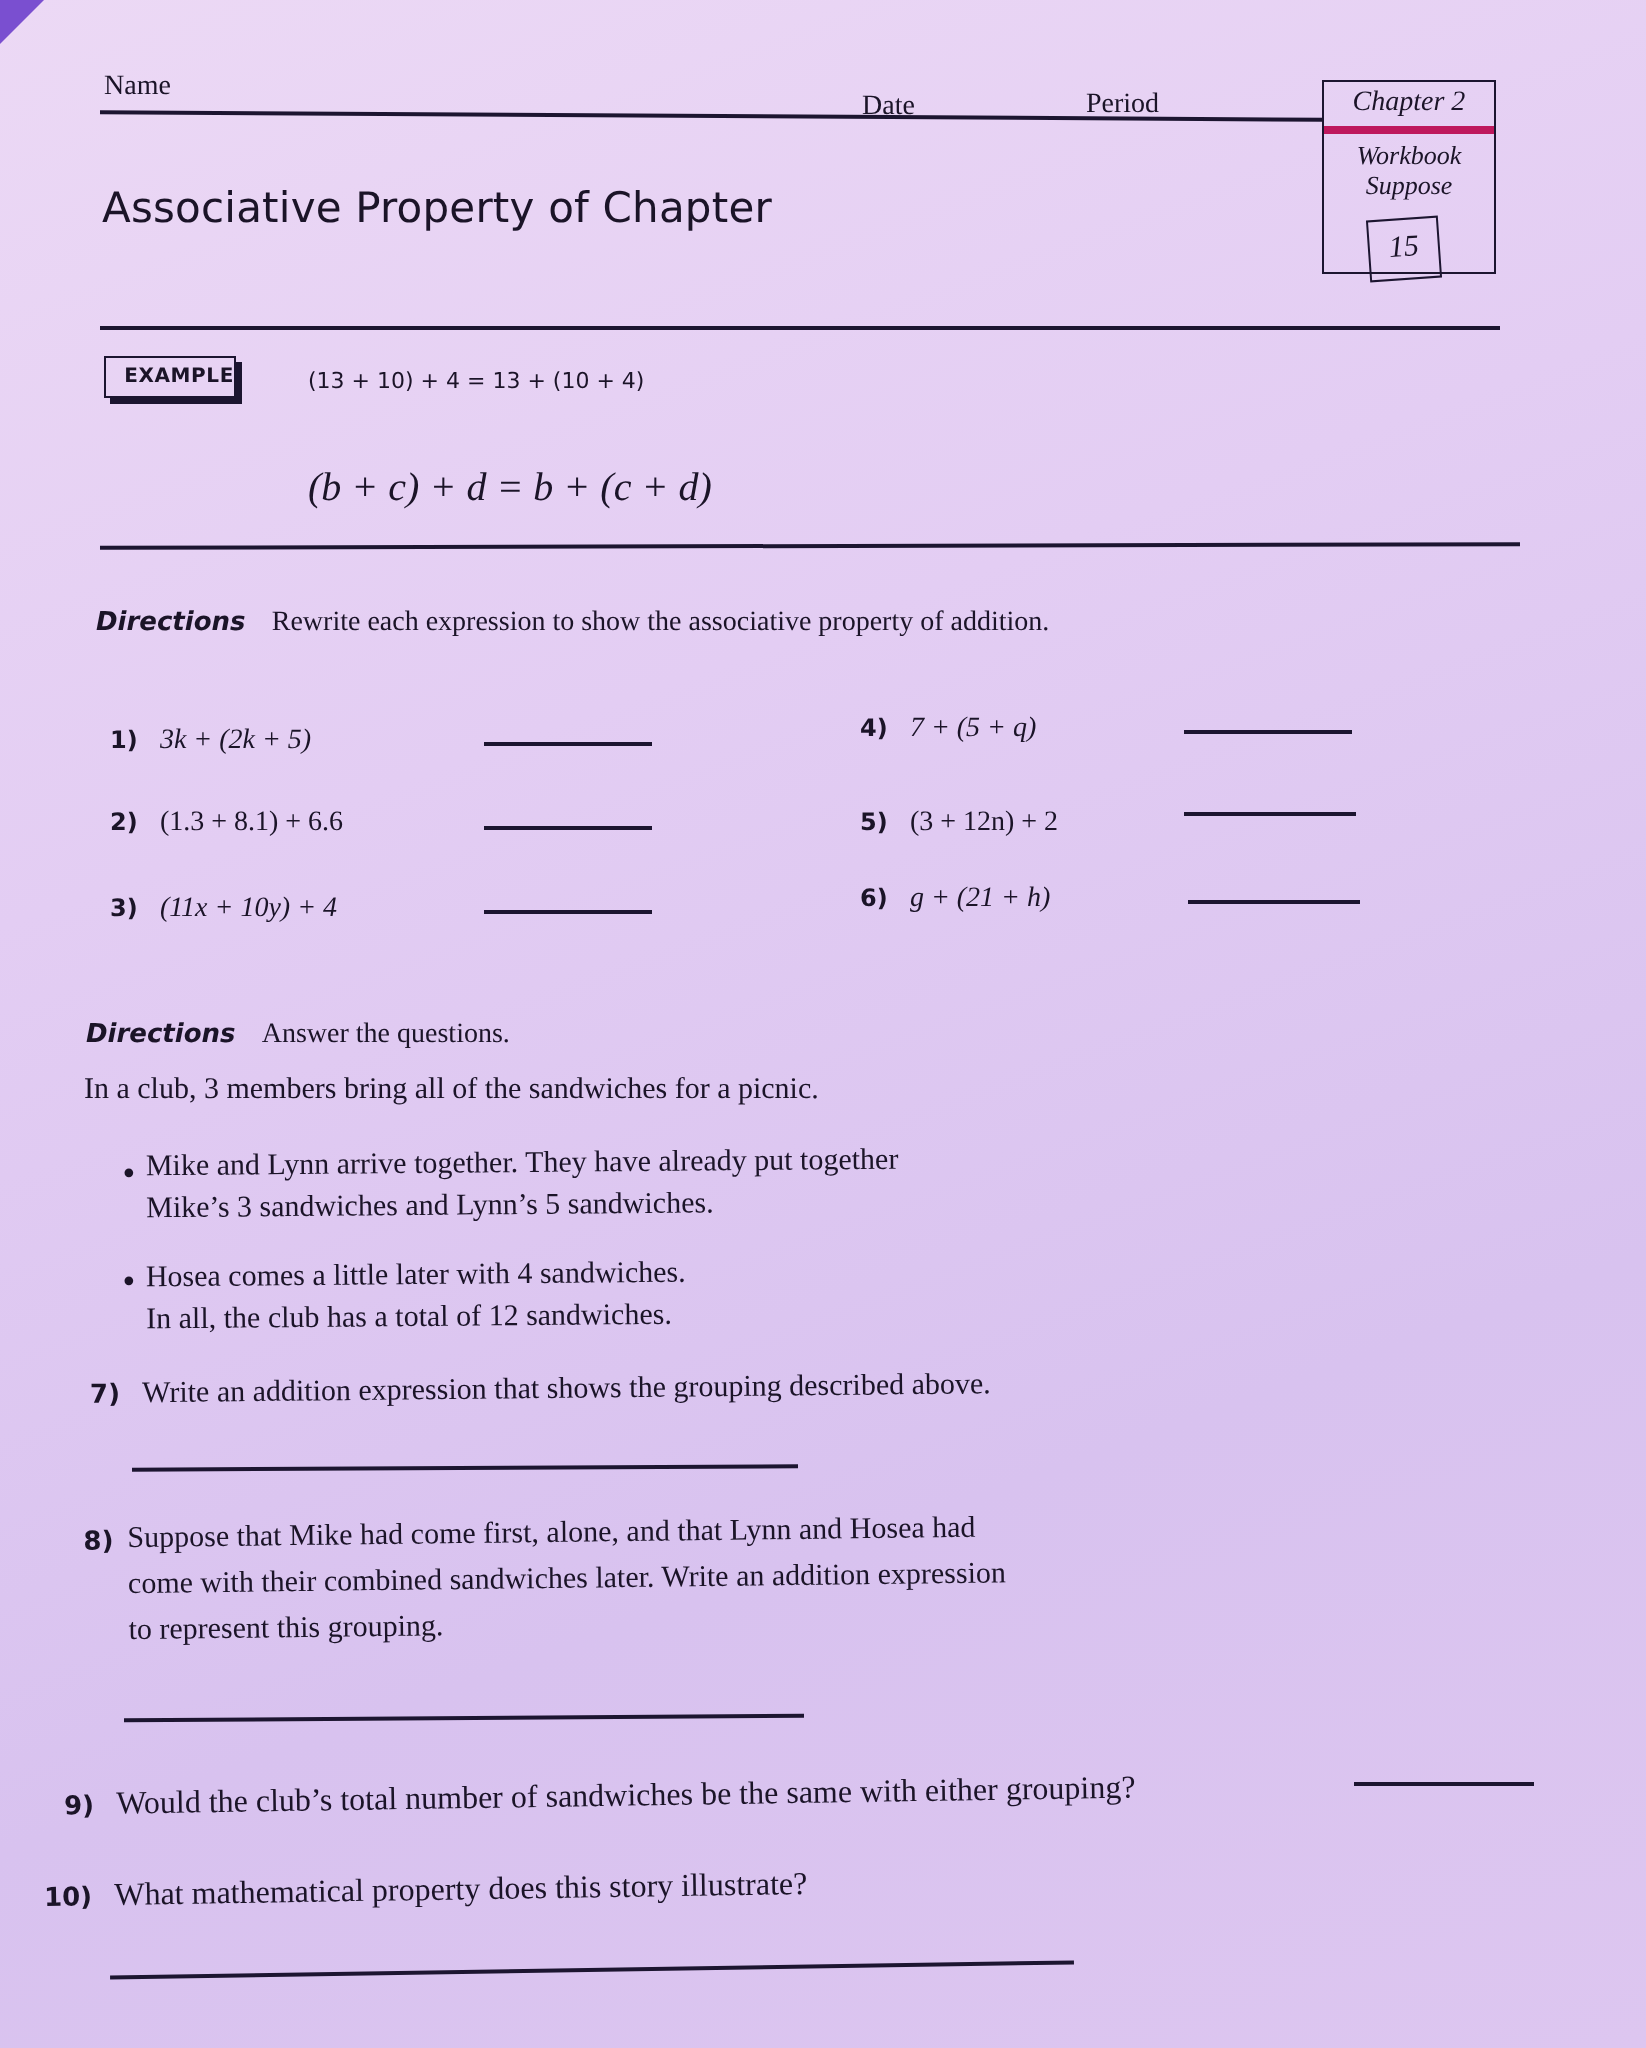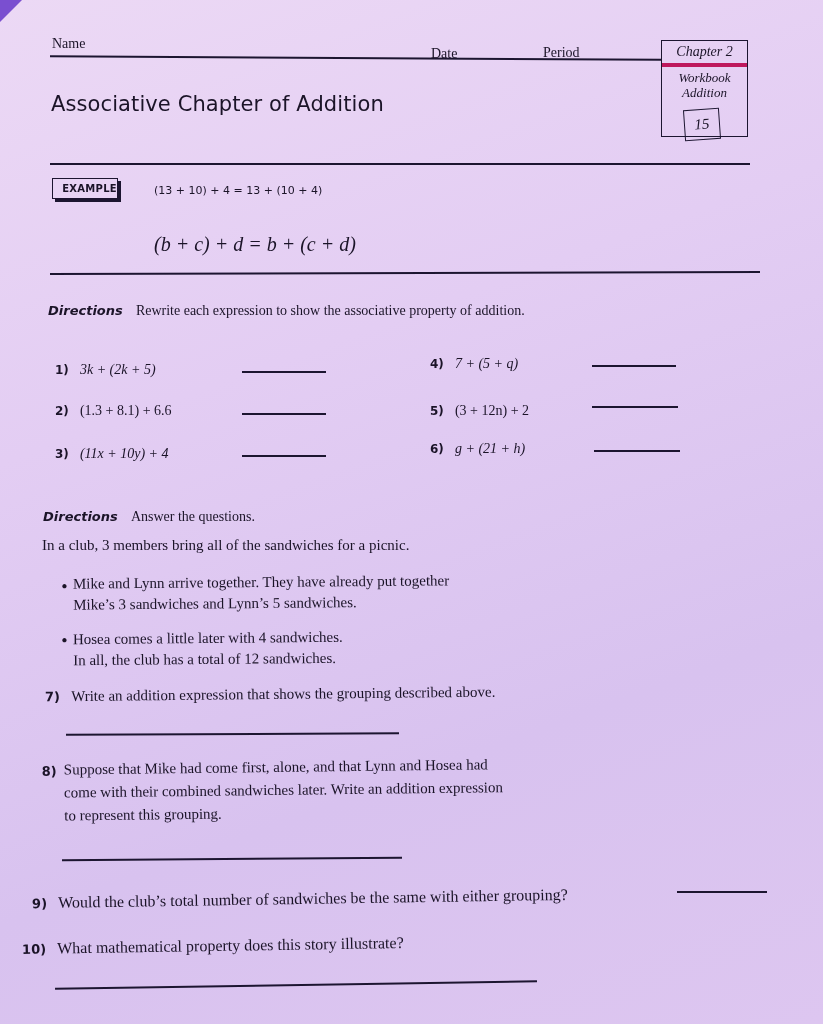--- a/index.html
+++ b/index.html
@@ -37,26 +37,26 @@
 
 <div class="abs serif small" style="left:52px;top:36px;">Name</div>
 <div class="hr" style="left:50px;top:57px;width:612px;transform:rotate(0.35deg);"></div>
 <div class="abs serif small" style="left:431px;top:46px;text-align:right;">Date</div>
 <div class="abs serif small" style="left:543px;top:45px;">Period</div>
 
 <div class="chapter-box serif">
   <div class="top">Chapter 2</div>
   <div class="mid">
     <div>Workbook</div>
-    <div>Addition</div>
+    <div>Suppose</div>
   </div>
   <div class="num-box">15</div>
 </div>
 
-<div class="abs title" style="left:51px;top:92px;">Associative Chapter of Addition</div>
+<div class="abs title" style="left:51px;top:92px;">Associative Property of Chapter</div>
 
 <div class="hr" style="left:50px;top:163px;width:700px;"></div>
 
 <div class="example-tag">EXAMPLE</div>
 <div class="abs eq" style="left:154px;top:184px;">(13 + 10) + 4 = 13 + (10 + 4)</div>
 <div class="abs eq-var" style="left:154px;top:233px;">(b + c) + d = b + (c + d)</div>
 
 <div class="hr" style="left:50px;top:272px;width:710px;transform:rotate(-0.15deg);"></div>
 
 <div class="abs" style="left:48px;top:300px;">

